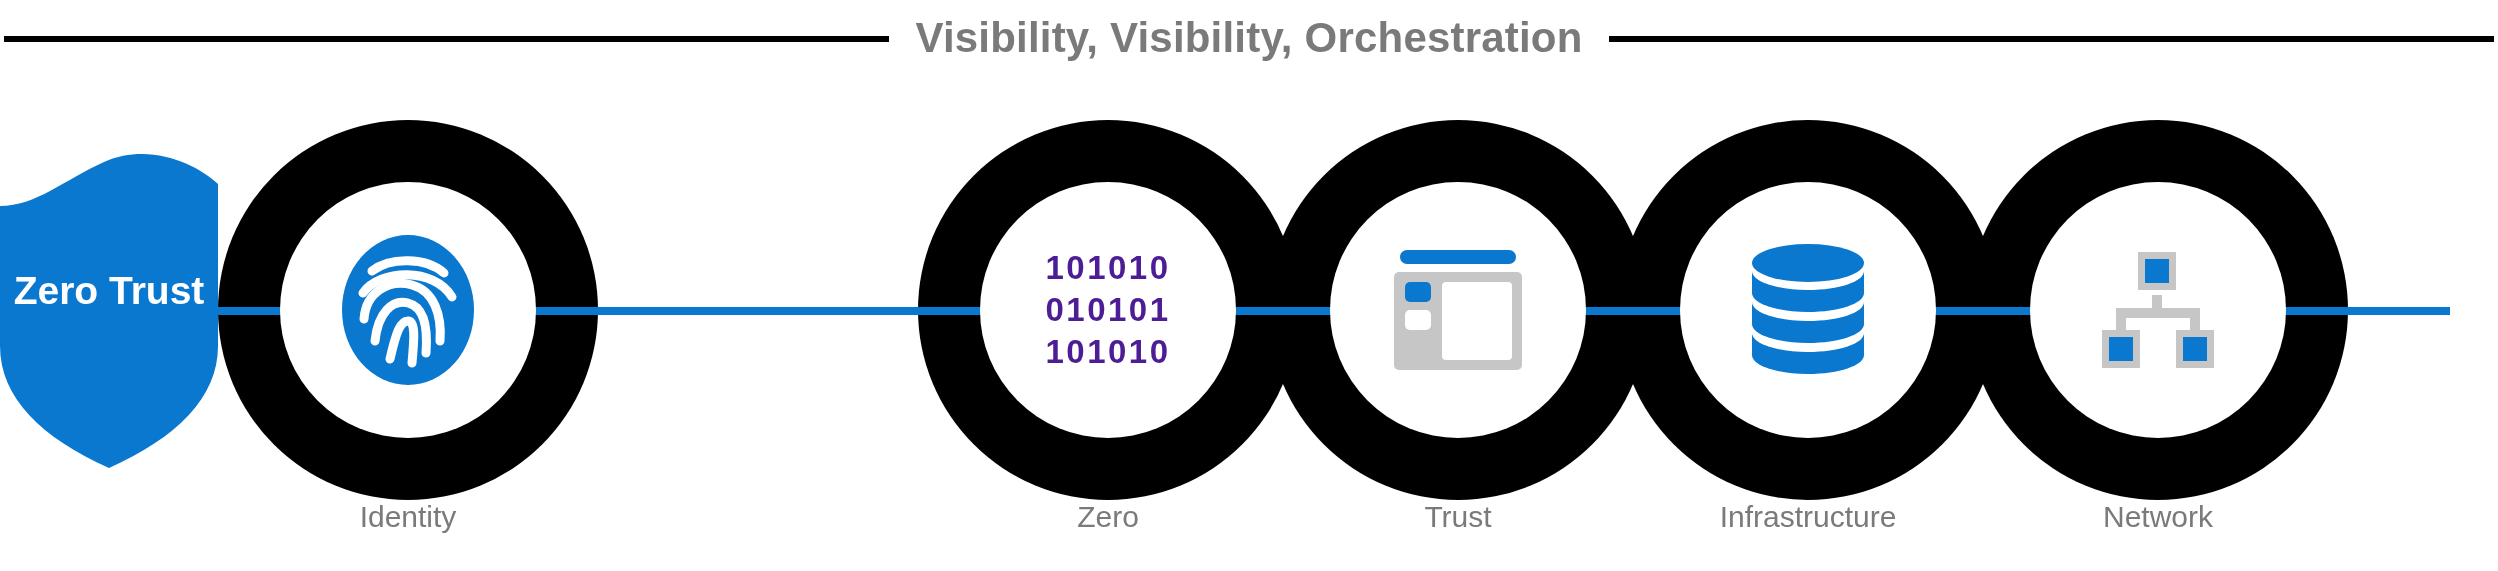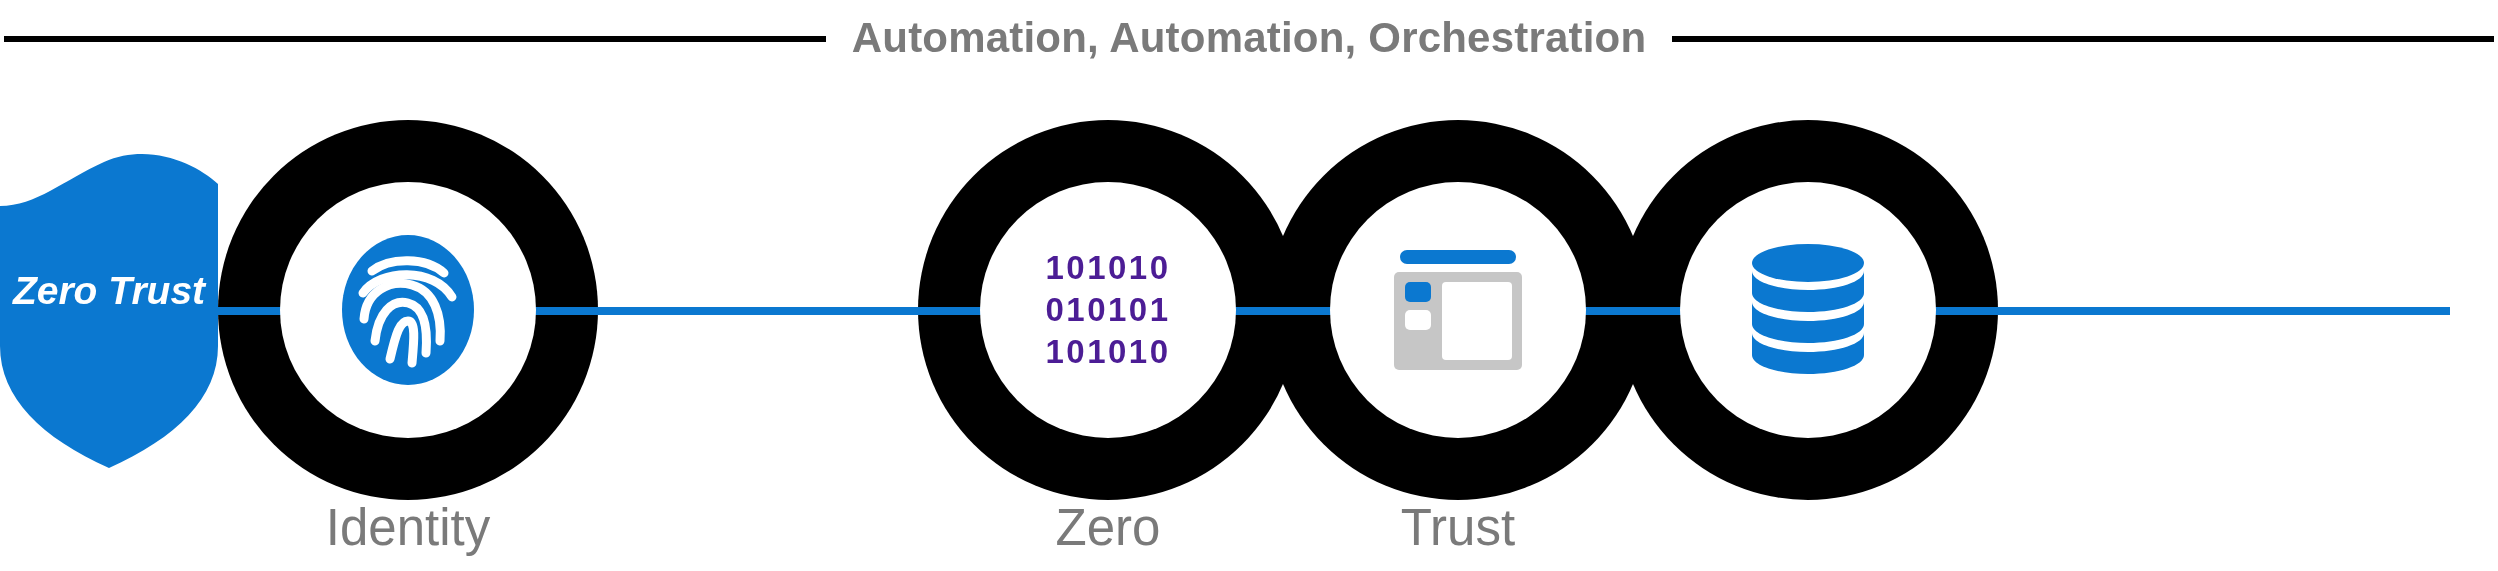--- a/index.html
+++ b/index.html
@@ -62,21 +62,20 @@
   }
 
   
   .shield {
     position: absolute;
     left: 0px;
     top: 150px;
     width: 218px;
     height: 318px;
     z-index: 4;
-    font-style: italic;
   }
   .shield svg { display: block; width: 100%; height: 100%; }
   .shield-label {
     position: absolute;
     left: 0;
     top: 0;
     width: 218px;
     height: 318px;
     display: flex;
     flex-direction: column;
@@ -136,21 +135,21 @@
     justify-content: center;
   }
   .glyph svg { display: block; }
 
   .pillar-label {
     position: absolute;
     left: 50%;
     transform: translateX(-50%);
     top: 382px;
     color: #7a7a7a;
-    font-size: 51px;
+    font-size: 30px;
     font-weight: 400;
     white-space: nowrap;
     line-height: 1;
     z-index: 5;
   }
 
   
   .binary {
     color: #4c1d95;
     font-family: "Liberation Sans", sans-serif;
@@ -162,21 +161,21 @@
     white-space: nowrap;
   }
 </style>
 </head>
 <body>
 
 <div id="stage">
 
   <div class="banner">
     <div class="banner-rule left"></div>
-    <div class="banner-title">Automation, Automation, Orchestration</div>
+    <div class="banner-title">Visibility, Visibility, Orchestration</div>
     <div class="banner-rule right"></div>
   </div>
 
   <div class="connector"></div>
 
   <div class="shield">
     <svg viewBox="0 0 218 318" xmlns="http://www.w3.org/2000/svg" aria-hidden="true">
       <path d="M0 56 C 36 56, 64 30, 104 12 C 150 -8, 196 14, 218 34 L218 196 C 218 248, 176 288, 109 318 C 42 288, 0 248, 0 196 Z" fill="#0b78d0"></path>
     </svg>
     <div class="shield-label">
@@ -243,17 +242,40 @@
           <svg width="124" height="134" viewBox="0 0 124 134" xmlns="http://www.w3.org/2000/svg">
             <g fill="#0b78d0">
               <ellipse cx="62" cy="20" rx="56" ry="19"></ellipse>
               <path d="M6 28 v 22 c 0 10.5 25 19 56 19 s 56 -8.5 56 -19 v -22 c 0 10.5 -25 19 -56 19 s -56 -8.5 -56 -19 z"></path>
               <path d="M6 59 v 22 c 0 10.5 25 19 56 19 s 56 -8.5 56 -19 v -22 c 0 10.5 -25 19 -56 19 s -56 -8.5 -56 -19 z"></path>
               <path d="M6 90 v 22 c 0 10.5 25 19 56 19 s 56 -8.5 56 -19 v -22 c 0 10.5 -25 19 -56 19 s -56 -8.5 -56 -19 z"></path>
             </g>
           </svg>
         </div>
       </div>
-    </div>
-
+      <div class="pillar-label">Infrastructure</div>
+    </div>
+
+    <div class="pillar" style="left:1750px;">
+      <div class="ring"></div>
+      <div class="ring-inner">
+        <div class="glyph">
+          <svg width="130" height="120" viewBox="0 0 130 120" xmlns="http://www.w3.org/2000/svg">
+            <g fill="#c6c6c6">
+              <rect x="59" y="45" width="10" height="22"></rect>
+              <rect x="23" y="58" width="84" height="10"></rect>
+              <rect x="23" y="58" width="10" height="26"></rect>
+              <rect x="97" y="58" width="10" height="26"></rect>
+            </g>
+            <rect x="45" y="2" width="38" height="38" fill="#c6c6c6"></rect>
+            <rect x="52" y="9" width="24" height="24" fill="#0b78d0"></rect>
+            <rect x="9" y="80" width="38" height="38" fill="#c6c6c6"></rect>
+            <rect x="16" y="87" width="24" height="24" fill="#0b78d0"></rect>
+            <rect x="83" y="80" width="38" height="38" fill="#c6c6c6"></rect>
+            <rect x="90" y="87" width="24" height="24" fill="#0b78d0"></rect>
+          </svg>
+        </div>
+      </div>
+      <div class="pillar-label">Network</div>
+    </div>
 
   </div>
 </div>
 
 </body></html>

